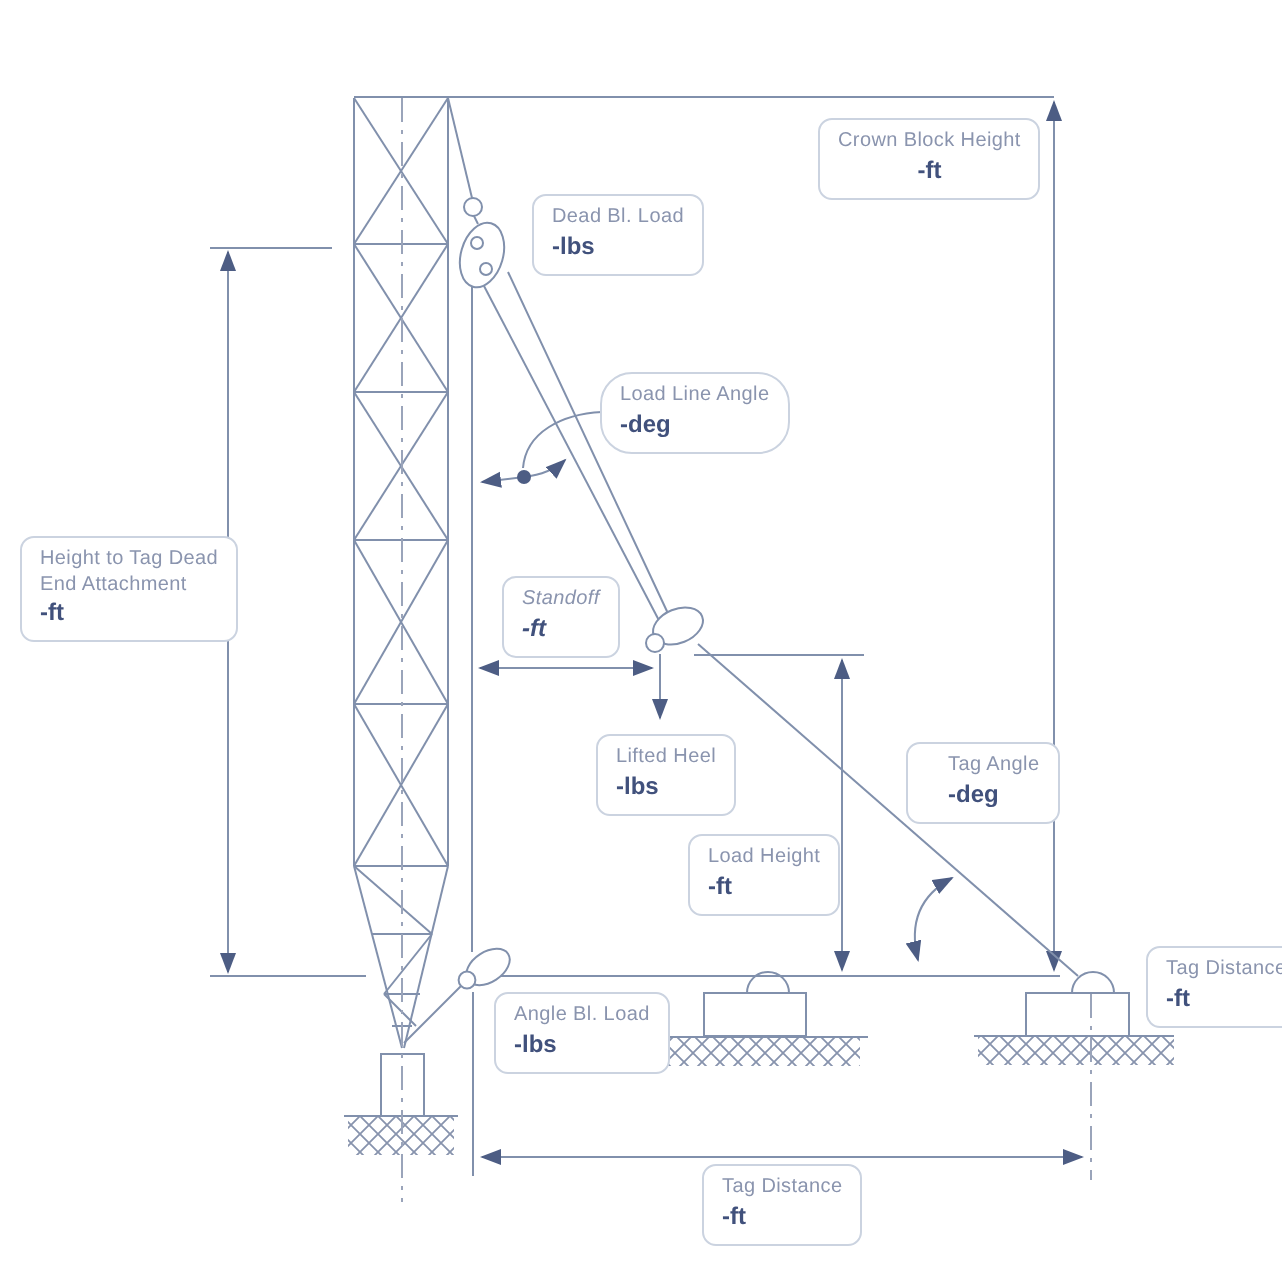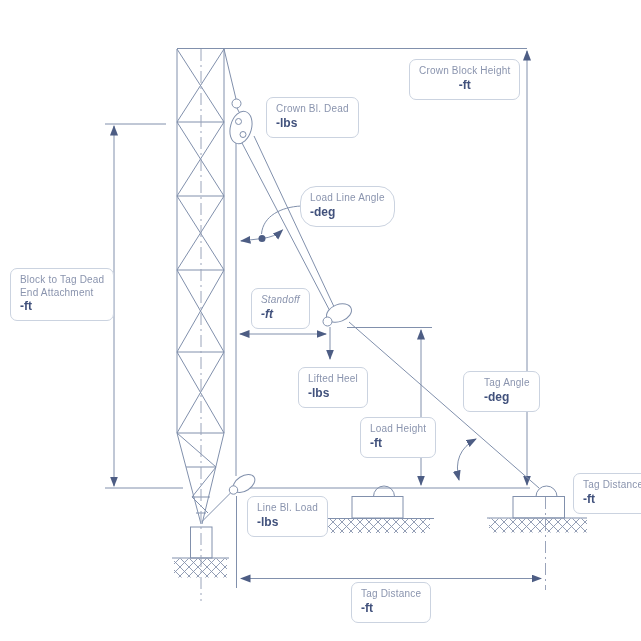--- a/index.html
+++ b/index.html
@@ -153,27 +153,27 @@
       </g>
 
       <g stroke="#9aa4ba" stroke-dasharray="12 4 2 4">
         <line x1="201" y1="49" x2="201" y2="601"></line>
         <line x1="545.5" y1="497" x2="545.5" y2="590"></line>
       </g>
     </g>
   </svg>
 
   <div class="lbl" style="left:10px;top:268px;">
-    <div class="t">Block to Tag Dead</div>
+    <div class="t">Height to Tag Dead</div>
     <div class="t">End Attachment</div>
     <div class="v">-ft</div>
   </div>
 
   <div class="lbl" style="left:266px;top:97px;">
-    <div class="t">Crown Bl. Dead</div>
+    <div class="t">Dead Bl. Load</div>
     <div class="v">-lbs</div>
   </div>
 
   <div class="lbl" style="left:409px;top:59px;text-align:center;">
     <div class="t">Crown Block Height</div>
     <div class="v">-ft</div>
   </div>
 
   <div class="lbl" style="left:300px;top:186px;border-radius:16px;">
     <div class="t">Load Line Angle</div>
@@ -183,37 +183,37 @@
   <div class="lbl" style="left:251px;top:288px;font-style:italic;">
     <div class="t">Standoff</div>
     <div class="v">-ft</div>
   </div>
 
   <div class="lbl" style="left:298px;top:367px;">
     <div class="t">Lifted Heel</div>
     <div class="v">-lbs</div>
   </div>
 
-  <div class="lbl" style="left:360px;top:417px;">
+  <div class="lbl" style="left:344px;top:417px;">
     <div class="t">Load Height</div>
     <div class="v">-ft</div>
   </div>
 
-  <div class="lbl" style="left:463px;top:371px;padding-left:20px;">
+  <div class="lbl" style="left:453px;top:371px;padding-left:20px;">
     <div class="t">Tag Angle</div>
     <div class="v">-deg</div>
   </div>
 
   <div class="lbl" style="left:573px;top:473px;">
     <div class="t">Tag Distance</div>
     <div class="v">-ft</div>
   </div>
 
   <div class="lbl" style="left:247px;top:496px;">
-    <div class="t">Line Bl. Load</div>
+    <div class="t">Angle Bl. Load</div>
     <div class="v">-lbs</div>
   </div>
 
   <div class="lbl" style="left:351px;top:582px;">
     <div class="t">Tag Distance</div>
     <div class="v">-ft</div>
   </div>
 
 </div>
 

